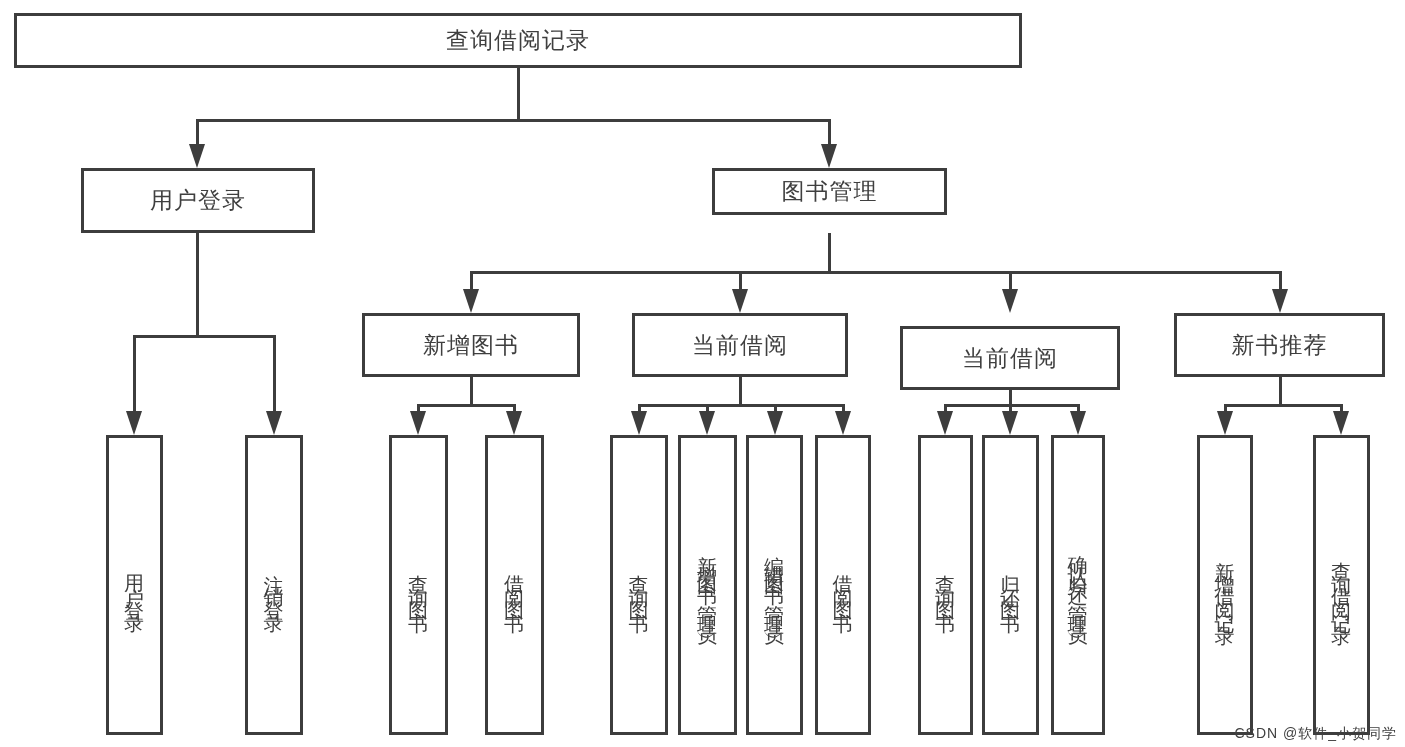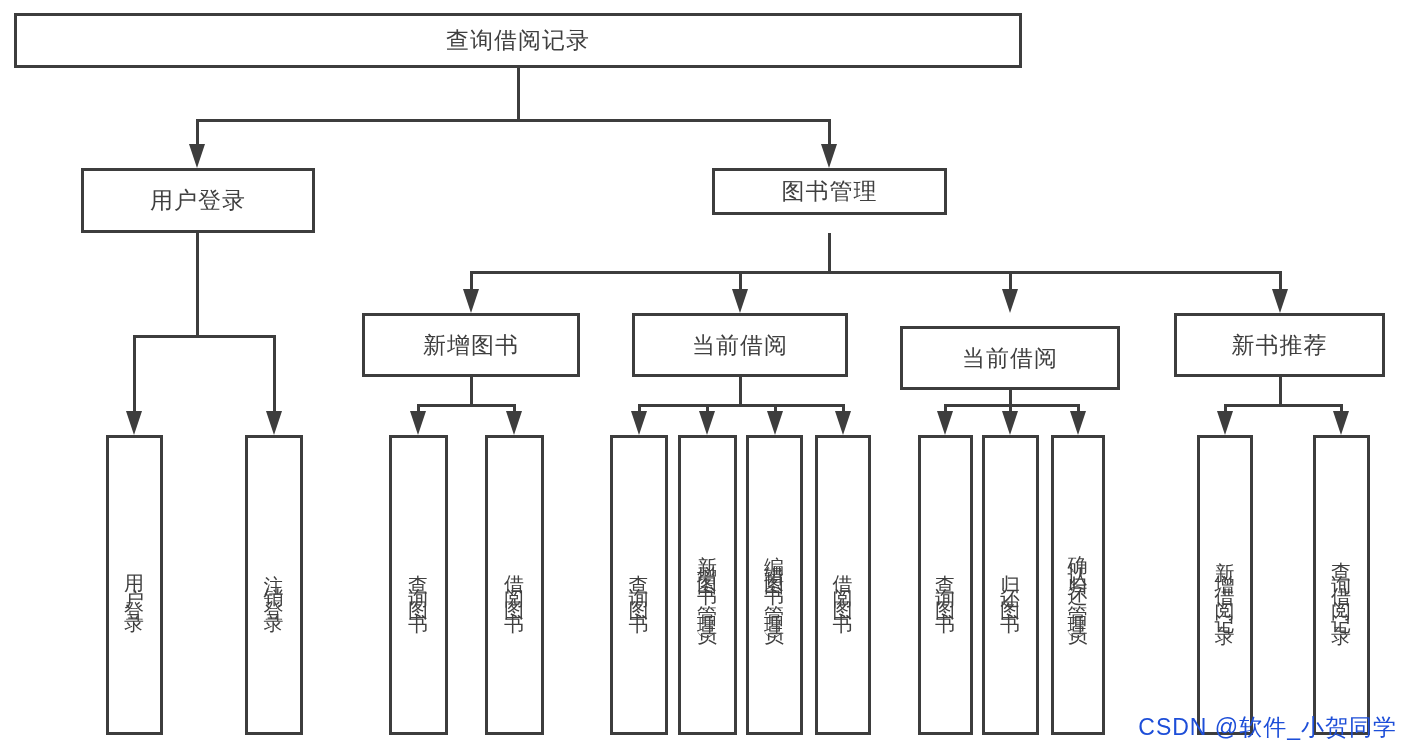--- a/index.html
+++ b/index.html
@@ -44,22 +44,22 @@
     position:absolute;
     width:0;height:0;
     border-left:8px solid transparent;
     border-right:8px solid transparent;
     border-top:24px solid #3d3d3d;
   }
   .watermark{
     position:absolute;
     right:8px;
     bottom:4px;
-    font-size:23px;
-    color:#1d4ed8;
+    font-size:14px;
+    color:#404040;
     letter-spacing:1px;
     white-space:nowrap;
     z-index:5;
   }
 </style>
 </head>
 <body>
 
 <div id="canvas">
   <div>

